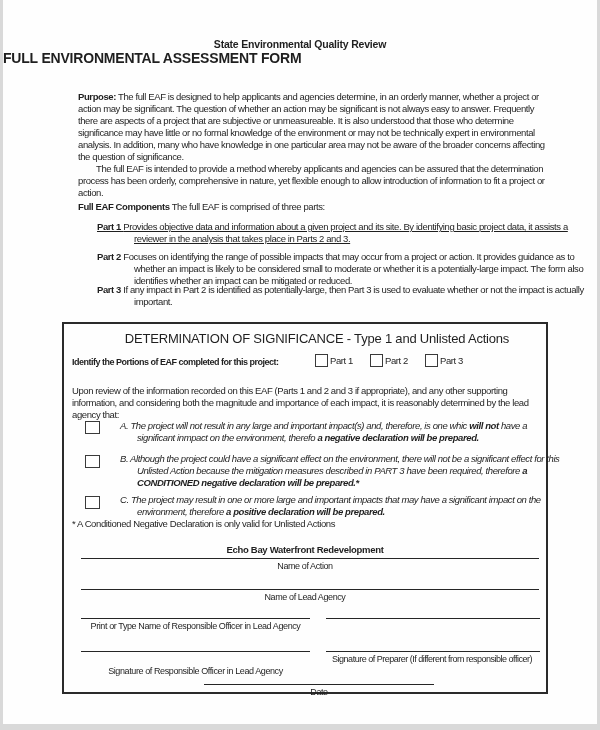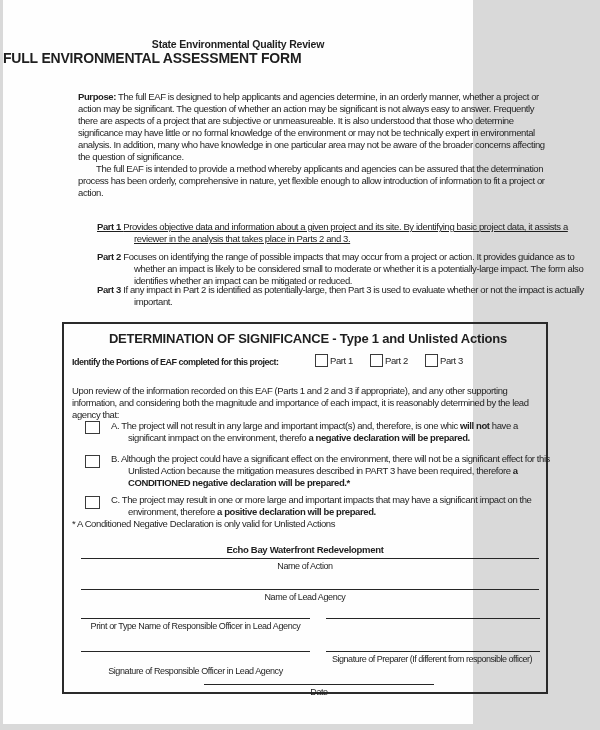--- a/index.html
+++ b/index.html
@@ -1,44 +1,44 @@
 <!DOCTYPE html>
 <html><head>
 <meta charset="utf-8">
 <style>
   html,body{margin:0;padding:0;}
   .canvas{position:relative;width:600px;height:730px;background:#d9d9d9;
           font-family:"Liberation Sans",sans-serif;color:#1f1f1f;overflow:hidden;}
-  .page{position:absolute;left:3px;top:0;width:470px;height:724px;background:#fefefe;}
+  .page{position:absolute;left:3px;top:0;width:594px;height:724px;background:#fefefe;}
   .t{font-size:9.5px;line-height:12px;letter-spacing:-0.4px;}
   .hdr1{position:absolute;top:38px;left:0;width:100%;text-align:center;
         font-weight:bold;font-size:10.5px;letter-spacing:-0.2px;}
   .hdr2{position:absolute;top:50px;left:0;width:100%;text-align:left;
         font-weight:bold;font-size:14px;letter-spacing:-0.2px;}
   .purpose1{position:absolute;left:75px;top:91px;width:468px;}
   .purpose2{position:absolute;left:75px;top:163px;width:468px;text-indent:18px;}
   .components{position:absolute;left:75px;top:201px;width:468px;}
   .part{position:absolute;left:94px;width:452px;padding-left:37px;text-indent:-37px;}
   .part1{top:221px;text-decoration:underline;}.part2{top:251px;}.part3{top:284px;}
   .detbox{position:absolute;left:59px;top:322px;width:486px;height:372px;
           border:2px solid #2a2a2a;box-sizing:border-box;}
-  .dettitle{position:absolute;top:7px;left:3px;width:100%;text-align:center;
-            font-weight:bold;font-size:13px;letter-spacing:-0.2px;}
+  .dettitle{position:absolute;top:7px;left:12px;width:100%;text-align:center;
+            font-weight:normal;font-size:13px;letter-spacing:-0.2px;}
   .identify{position:absolute;top:33px;left:8px;font-weight:bold;
             font-size:9px;letter-spacing:-0.5px;}
   .cbgroup{position:absolute;top:30px;display:flex;align-items:center;gap:2px;}
   .cbg1{left:251px;}.cbg2{left:306px;}.cbg3{left:361px;}
   .cbx{width:13px;height:13px;border:1.6px solid #3a3a3a;background:#fff;
        box-sizing:border-box;display:inline-block;}
   .cblabel{font-size:9.5px;letter-spacing:-0.4px;}
   .review{position:absolute;top:61px;left:8px;width:474px;}
   .optcb{position:absolute;left:21px;width:15px;height:13px;border:1.6px solid #3a3a3a;
          box-sizing:border-box;background:#fff;}
   .optcbA{top:97px;}.optcbB{top:131px;}.optcbC{top:172px;}
-  .opttext{position:absolute;left:47px;width:426px;padding-left:17px;text-indent:-17px;}
+  .opttext{position:absolute;left:56px;width:426px;padding-left:17px;text-indent:-17px;font-style:italic;}
   .optA{top:96px;}.optB{top:129px;}.optC{top:170px;}
   .footnote{position:absolute;top:194px;left:8px;}
   .line{position:absolute;border-top:1.6px solid #262626;height:0;}
   .actionline{top:234px;left:17px;width:458px;}
   .leadline{top:265px;left:17px;width:458px;}
   .printline{top:294px;left:17px;width:229px;}
   .titleline{top:294px;left:262px;width:214px;}
   .sigline-l{top:327px;left:17px;width:229px;}
   .sigline-r{top:327px;left:262px;width:214px;}
   .dateline{top:360px;left:140px;width:230px;}
@@ -63,20 +63,24 @@
 
     <div class="hdr1">State Environmental Quality Review</div>
     <div class="hdr2">FULL ENVIRONMENTAL ASSESSMENT FORM</div>
 
     <div class="t purpose1">
       <b>Purpose:</b>
       <span>The full EAF is designed to help applicants and agencies determine, in an orderly manner, whether a project or action may be significant.  The question of whether an action may be significant is not always easy to answer.  Frequently there are aspects of a project that are subjective or unmeasureable.  It is also understood that those who determine significance may have little or no formal knowledge of the environment or may not be technically expert in environmental analysis.  In addition, many who have knowledge in one particular area may not be aware of the broader concerns affecting the question of significance.</span>
     </div>
     <div class="t purpose2">The full EAF is intended to provide a method whereby applicants and agencies can be assured that the determination process has been orderly, comprehensive in nature, yet flexible enough to allow introduction of information to fit a project or action.</div>
 
+    <div class="t components">
+      <b>Full EAF Components</b>
+      <span>The full EAF is comprised of three parts:</span>
+    </div>
 
     <div class="t part part1">
       <b>Part 1</b>
       <span>Provides objective data and information about a given project and its site.  By identifying basic project data, it assists a reviewer in the analysis that takes place in Parts 2 and 3.</span>
     </div>
     <div class="t part part2">
       <b>Part 2</b>
       <span>Focuses on identifying the range of possible impacts that may occur from a project or action.  It provides guidance as to whether an impact is likely to be considered small to moderate or whether it is a potentially-large impact.  The form also identifies whether an impact can be mitigated or reduced.</span>
     </div>
     <div class="t part part3">

